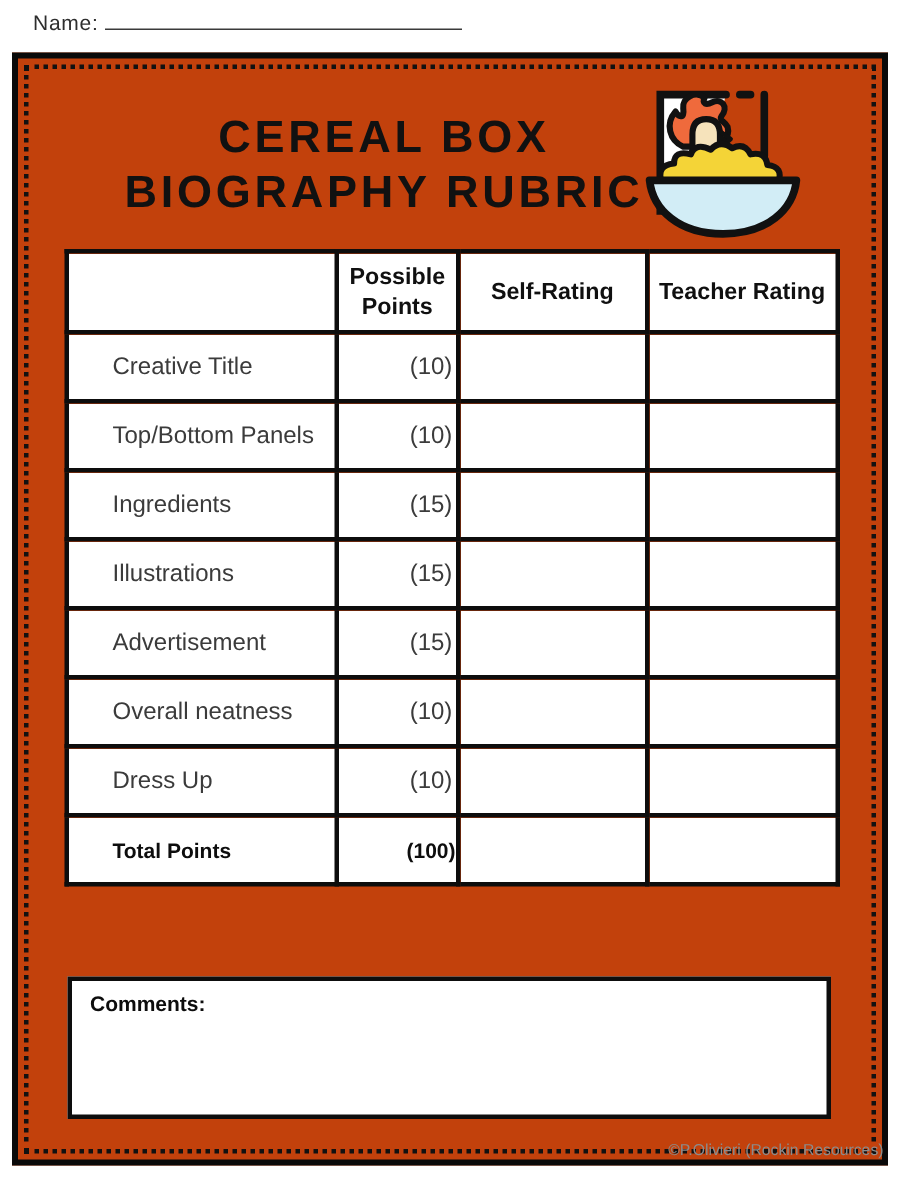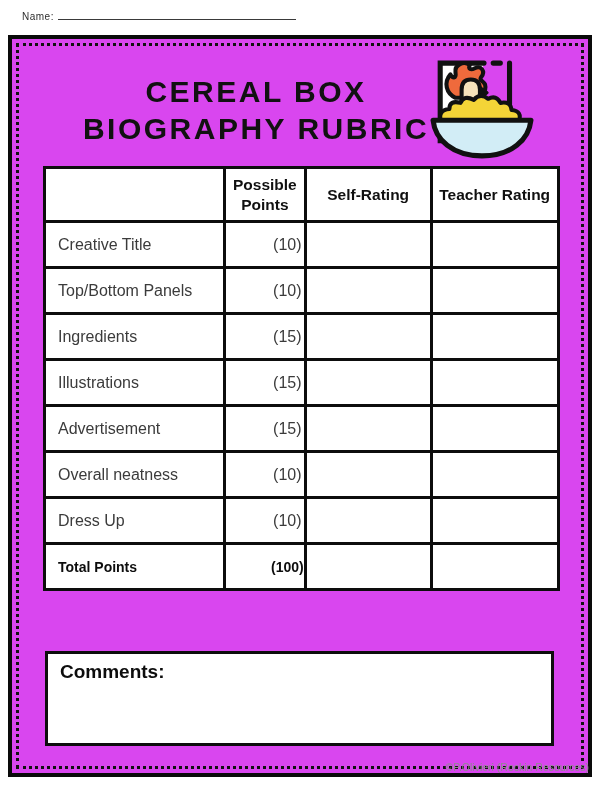--- a/index.html
+++ b/index.html
@@ -1,52 +1,52 @@
 <!DOCTYPE html>
 <html><head>
 <meta charset="utf-8">
 <style>
   * { margin:0; padding:0; box-sizing:border-box; }
   html,body { width:600px; height:800px; background:#ffffff;
     font-family:"Liberation Sans", sans-serif; color:#222; }
   .page { position:relative; width:600px; height:800px; background:#fff; overflow:hidden; }
 
   
-  .name-row { position:absolute; left:22px; top:6px; font-size:10px; color:#2e2e2e; }
+  .name-row { position:absolute; left:22px; top:6px; font-size:14px; color:#2e2e2e; }
   .name-row .name-label { letter-spacing:0.5px; }
   .name-line { display:inline-block; width:238px; height:14px;
     border-bottom:1.6px solid #3a3a3a; margin-left:4px; vertical-align:baseline; }
 
   
   .frame { position:absolute; left:8px; top:35px; width:584px; height:742px;
-    border:4px solid #0a0a0a; background:#d946ef; }
+    border:4px solid #0a0a0a; background:#c2410c; }
   .dotted-frame { position:absolute; inset:4px; border:3px dotted #111; pointer-events:none; }
 
   
   .title-block { position:absolute; left:18px; top:34px; width:452px; text-align:center;
     font-weight:800; font-size:30px; line-height:37px; letter-spacing:2.5px; color:#111; }
 
   
   .icon-wrap { position:absolute; left:414px; top:18px; width:112px; height:104px; }
 
   
   .rubric { position:absolute; left:31px; top:127px; border-collapse:collapse; table-layout:fixed; }
   .rubric td, .rubric th { border:3px solid #0d0d0d; background:#fff; overflow:hidden; }
   .rubric th { height:54px; font-weight:700; font-size:15.5px; color:#101010;
     text-align:center; vertical-align:middle; line-height:1.25; padding:0 2px; }
   .rubric td { height:46px; font-size:16px; color:#3b3b3b; vertical-align:middle;padding-left:45px; }
-  .rubric td.cat { text-align:left; padding-left:12px; }
+  .rubric td.cat { text-align:left; padding-left:29px; }
   .rubric td.pts { text-align:center; }
   .rubric tr.total td { font-weight:700; color:#0d0d0d; font-size:14px; }
   .col-cat { width:180px; } .col-pts { width:74px; } .col-self { width:126px; } .col-teach { width:127px; }
 
   
   .comments { position:absolute; left:33px; top:612px; width:509px; height:95px;
     border:3px solid #0d0d0d; background:#fff; padding:7px 12px; }
-  .comments .comments-label { font-weight:700; font-size:19px; color:#0d0d0d; }
+  .comments .comments-label { font-weight:700; font-size:14px; color:#0d0d0d; }
 
   
   .footer { position:absolute; right:11px; top:761px; font-size:10.5px; color:#8c8c8c; }
 </style>
 </head>
 <body>
 
 <div class="page">
 
   <div class="name-row">

